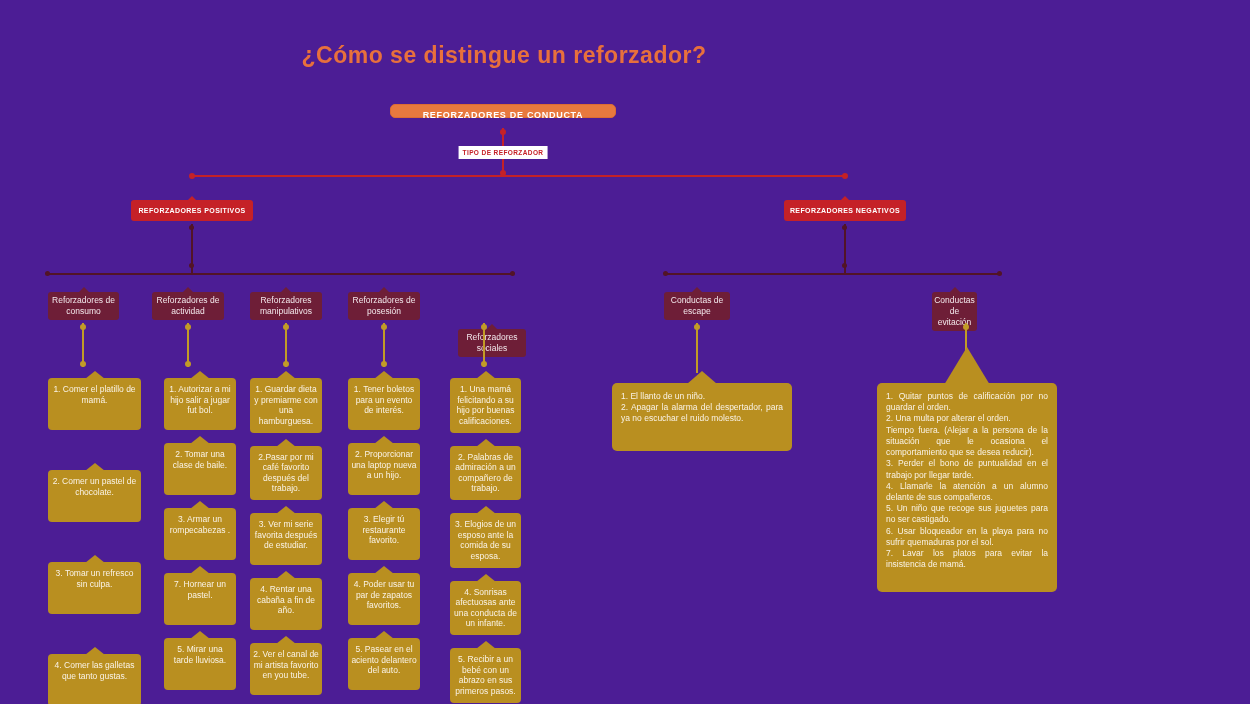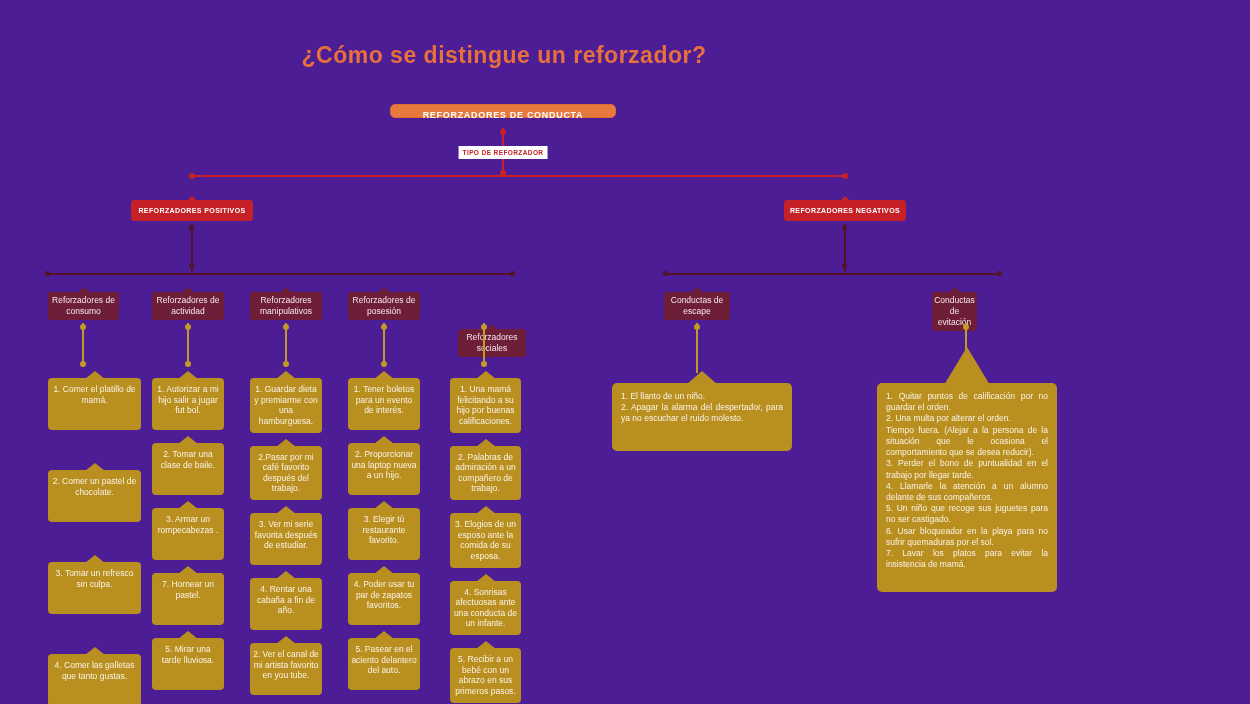--- a/index.html
+++ b/index.html
@@ -111,21 +111,21 @@
   <div class="dot g" style="left:963px;top:324px;"></div>
 
   <div class="col" style="left:48px;width:93px;gap:40px;">
     <div class="gbox">1. Comer el platillo de mamá.</div>
     <div class="gbox">2. Comer un pastel de chocolate.</div>
     <div class="gbox">3. Tomar un refresco sin culpa.</div>
     <div class="gbox">4. Comer las galletas que tanto gustas.</div>
     <div class="gbox">5. Ir a un restaurante por tú platillo favorito.</div>
   </div>
 
-  <div class="col" style="left:152px;width:72px;">
+  <div class="col" style="left:164px;width:72px;">
     <div class="gbox">1. Autorizar a mi hijo salir a jugar fut bol.</div>
     <div class="gbox">2. Tomar una clase de baile.</div>
     <div class="gbox">3. Armar un rompecabezas .</div>
     <div class="gbox">7. Hornear un pastel.</div>
     <div class="gbox">5. Mirar una tarde lluviosa.</div>
   </div>
 
   <div class="col" style="left:250px;width:72px;">
     <div class="gbox">1. Guardar dieta y premiarme con una hamburguesa.</div>
     <div class="gbox">2.Pasar por mi café favorito después del trabajo.</div>

